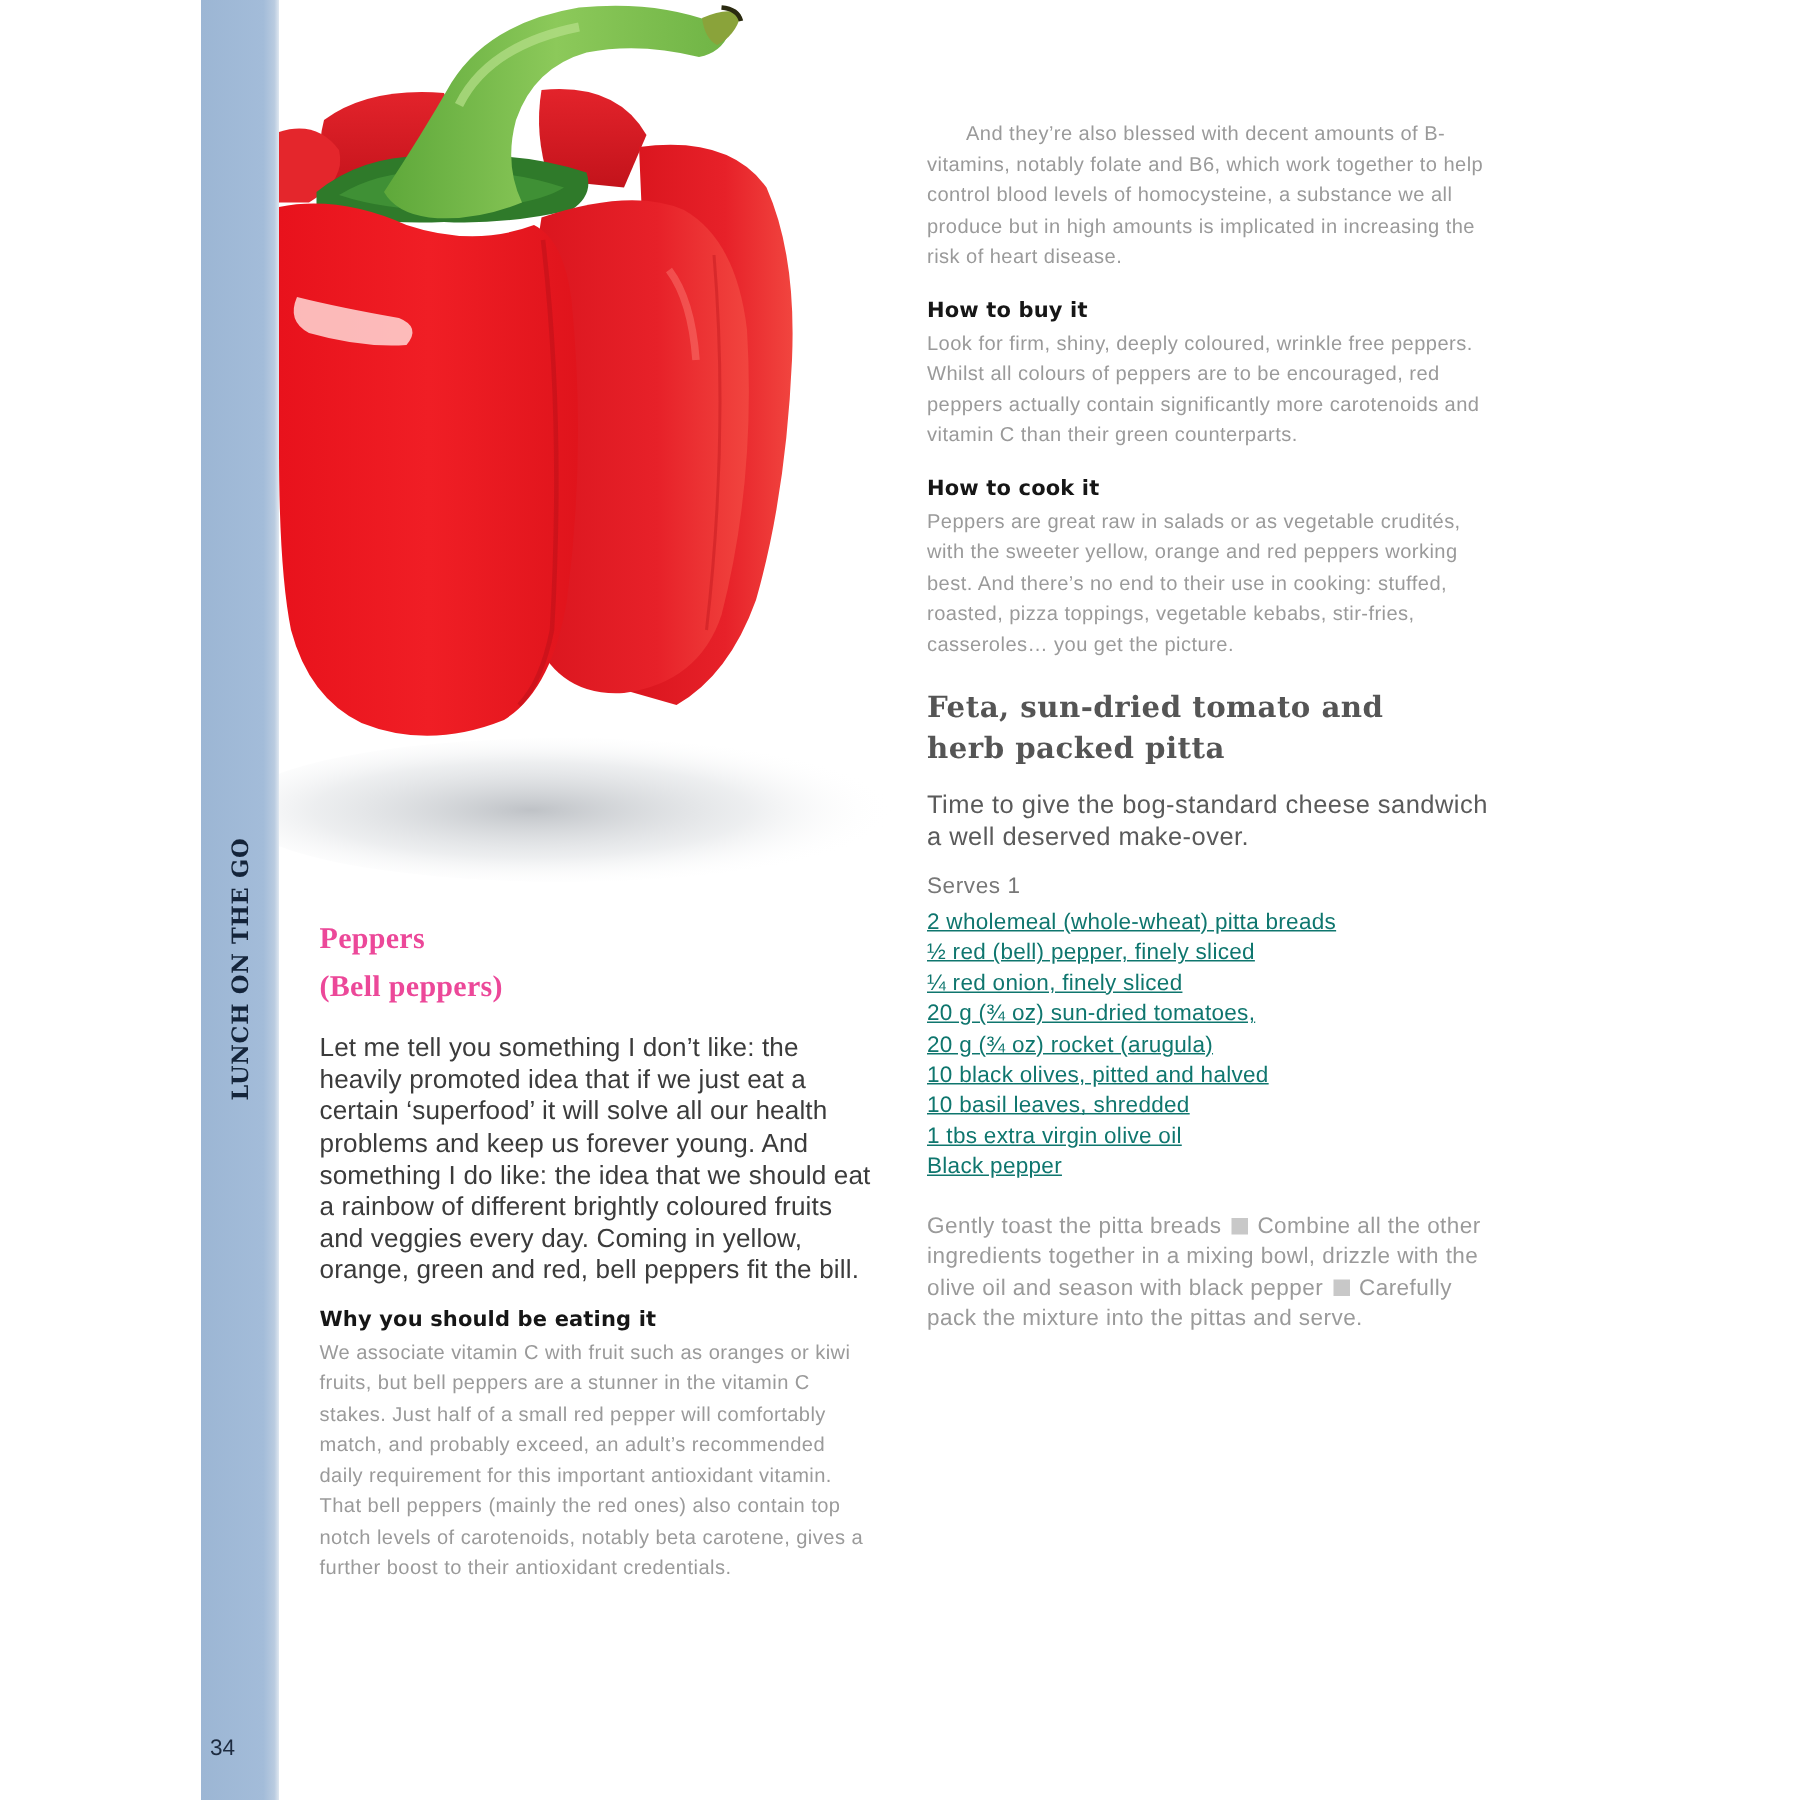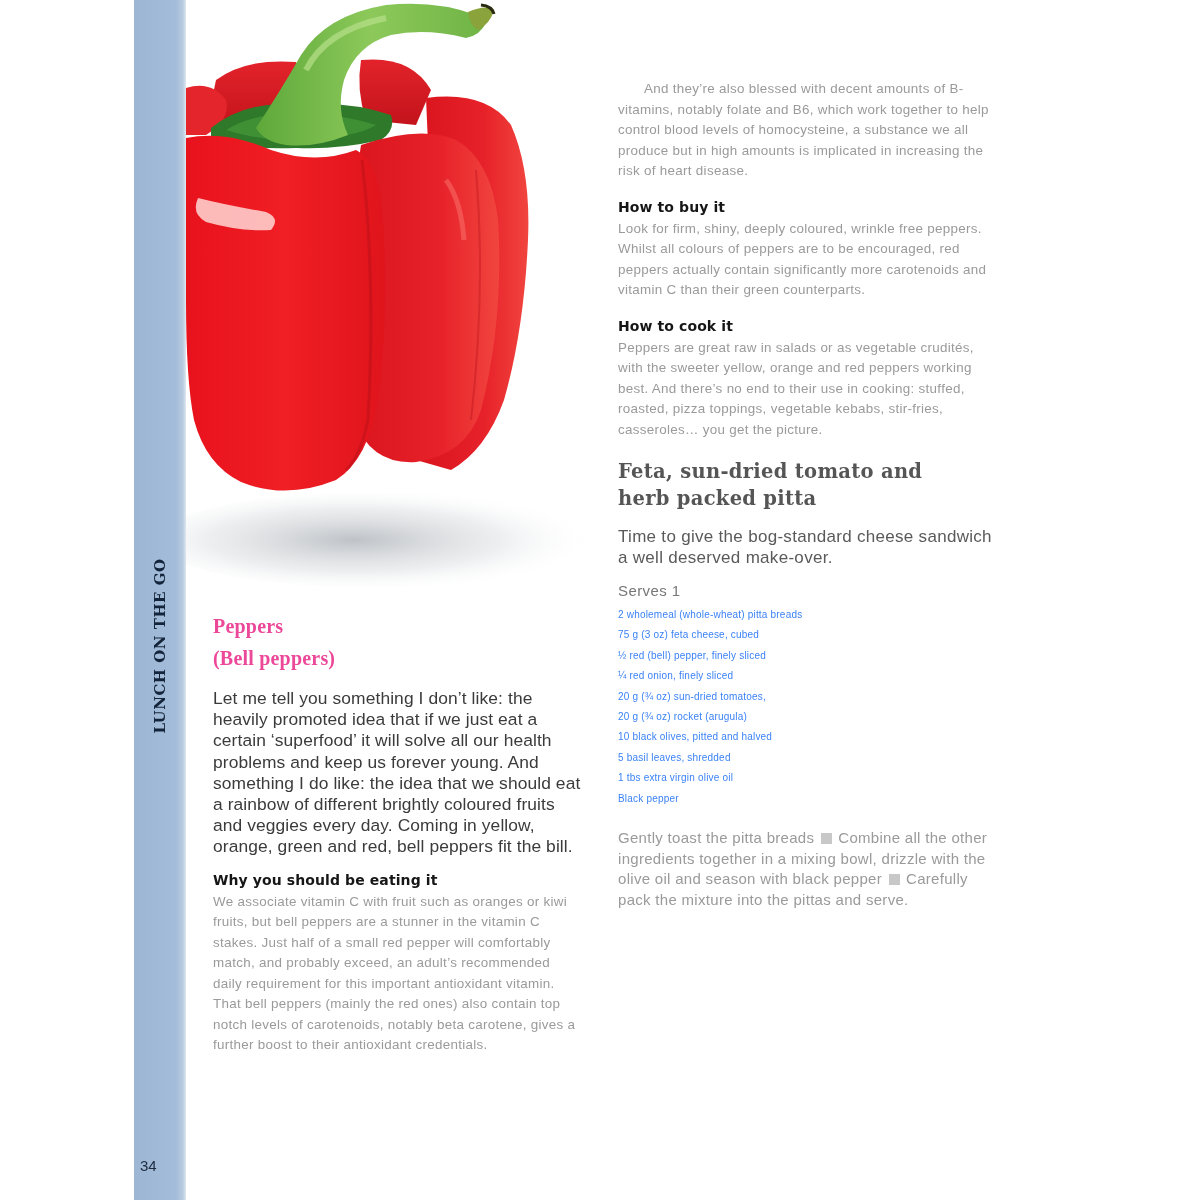--- a/index.html
+++ b/index.html
@@ -64,22 +64,22 @@
   .recipe-intro {
     margin-top: 14px; font-family: "Liberation Sans", sans-serif; font-size: 17px;
     line-height: 21px; color: #5a5a5a; letter-spacing: 0.3px;
   }
   .serves {
     margin-top: 14px; font-family: "Liberation Sans", sans-serif; font-size: 15px;
     color: #777; letter-spacing: 0.4px;
   }
   .ingredients { margin-top: 6px; list-style: none; }
   .ingredients li {
-    font-family: "Liberation Sans", sans-serif; font-size: 10px; line-height: 20.4px;
-    color: #3b82f6; letter-spacing: 0.2px;
+    font-family: "Liberation Sans", sans-serif; font-size: 15px; line-height: 20.4px;
+    color: #0f766e; letter-spacing: 0.2px; text-decoration: underline;
   }
   .ingredients li .cont { display: block; padding-left: 24px; }
   .method {
     margin-top: 19px; font-family: "Liberation Sans", sans-serif; font-size: 15px;
     line-height: 20.5px; color: #9a9a9a; letter-spacing: 0.3px;
   }
   .sq { display: inline-block; width: 11px; height: 11px; background: #c8c8c8; vertical-align: -1px; margin: 0 2px; }
 </style>
 </head>
 <body>
@@ -169,27 +169,26 @@
 
     <h2 class="recipe-title">
       <span>Feta, sun-dried tomato and</span><br>
       <span>herb packed pitta</span>
     </h2>
     <p class="recipe-intro">Time to give the bog-standard cheese sandwich a well deserved make-over.</p>
     <p class="serves">Serves 1</p>
 
     <ul class="ingredients">
       <li>2 wholemeal (whole-wheat) pitta breads</li>
-      <li>75 g (3 oz) feta cheese, cubed</li>
       <li>½ red (bell) pepper, finely sliced</li>
       <li>¼ red onion, finely sliced</li>
       <li>20 g (¾ oz) sun-dried tomatoes,</li>
       <li>20 g (¾ oz) rocket (arugula)</li>
       <li>10 black olives, pitted and halved</li>
-      <li>5 basil leaves, shredded</li>
+      <li>10 basil leaves, shredded</li>
       <li>1 tbs extra virgin olive oil</li>
       <li>Black pepper</li>
     </ul>
 
     <p class="method">
       <span>Gently toast the pitta breads</span>
       <span class="sq"></span>
       <span>Combine all the other ingredients together in a mixing bowl, drizzle with the olive oil and season with black pepper</span>
       <span class="sq"></span>
       <span>Carefully pack the mixture into the pittas and serve.</span>

